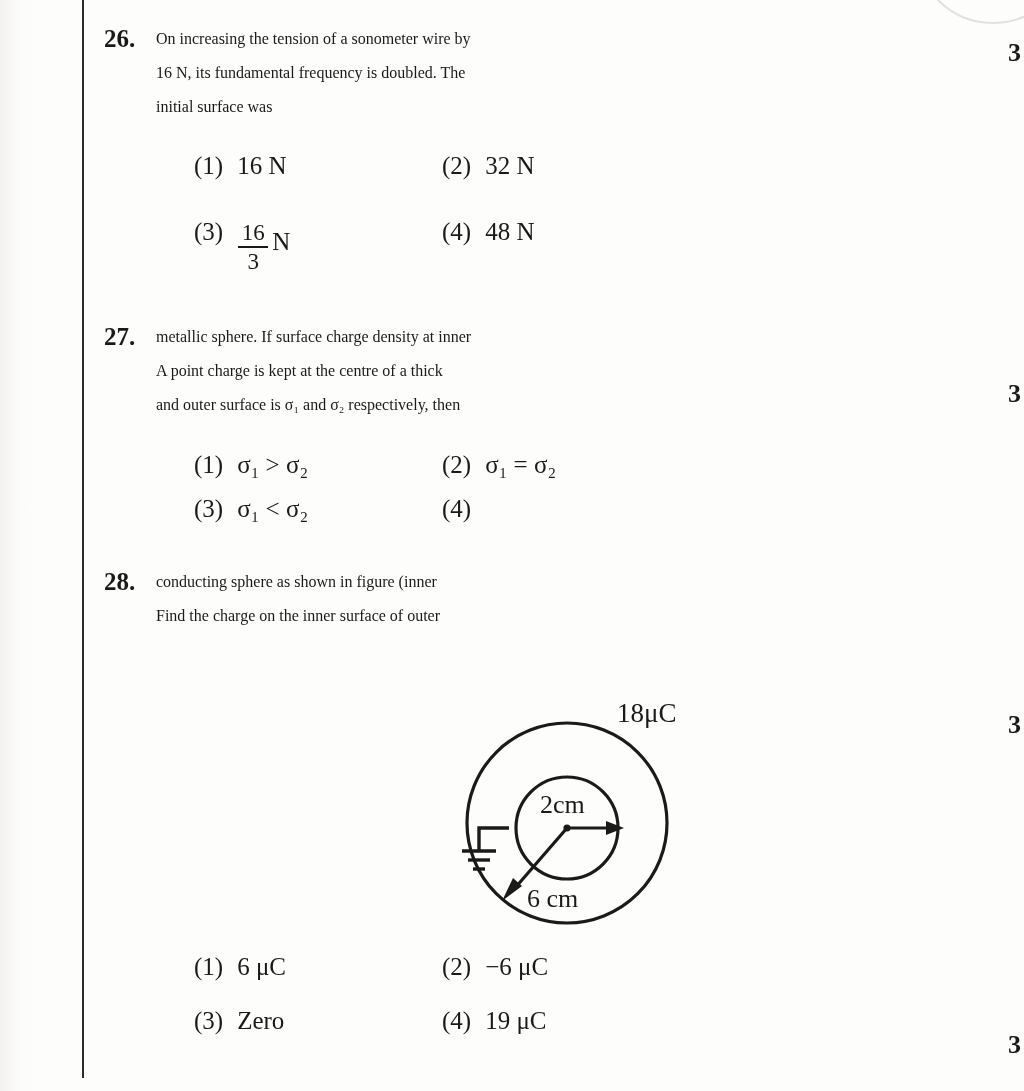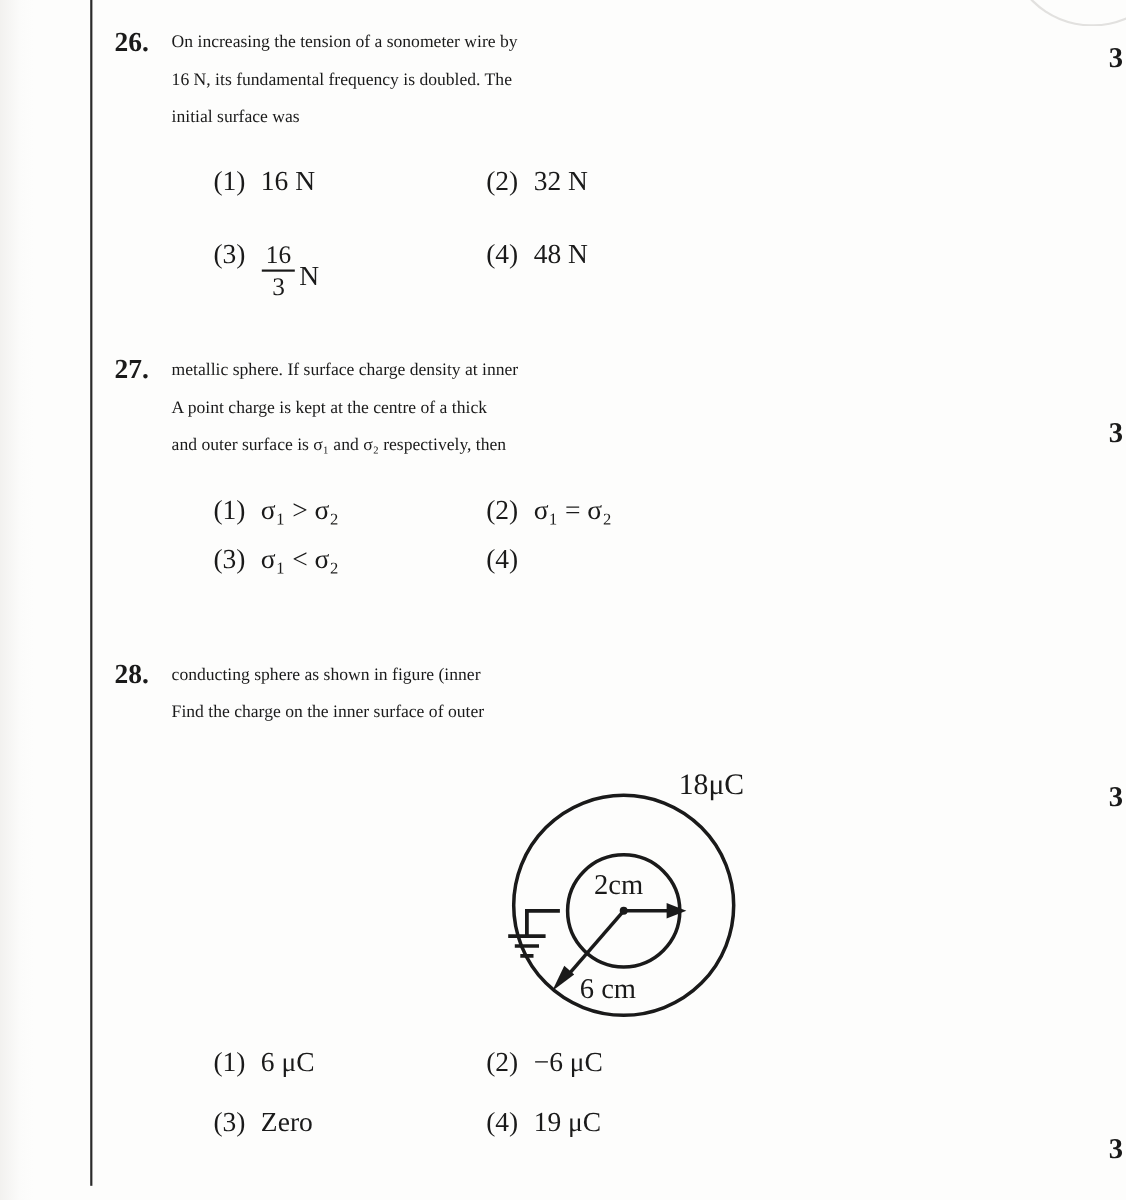--- a/index.html
+++ b/index.html
@@ -135,21 +135,21 @@
     height: 2px;
     background: #1a1a1a;
   }
   .frac .den {
     font-size: 23px;
     line-height: 27px;
     padding: 0 2px;
   }
   .frac-wrap {
     display: inline-flex;
-    align-items: flex-end;
+    align-items: flex-start;
   }
   .frac-unit { margin-left: 3px; }
 
   
   .figure {
     position: absolute;
     left: 290px;
     top: 700px;
     width: 330px;
     height: 245px;
@@ -245,21 +245,21 @@
       <div class="opt col-a">
         <span class="opt-label">(3)</span>
         <span class="opt-value">σ₁ &lt; σ₂</span>
       </div>
       <div class="opt col-b">
         <span class="opt-label">(4)</span>
       </div>
     </div>
   </div>
 
-  <div class="question" style="top: 565px; margin-top: 32px;">
+  <div class="question" style="top: 565px;">
     <div class="q-row">
       <div class="q-number">28.</div>
       <div class="q-text">
         <div>conducting sphere as shown in figure (inner</div>
         <div>Find the charge on the inner surface of outer</div>
       </div>
     </div>
   </div>
 
   <div class="options" style="top: 945px;">

